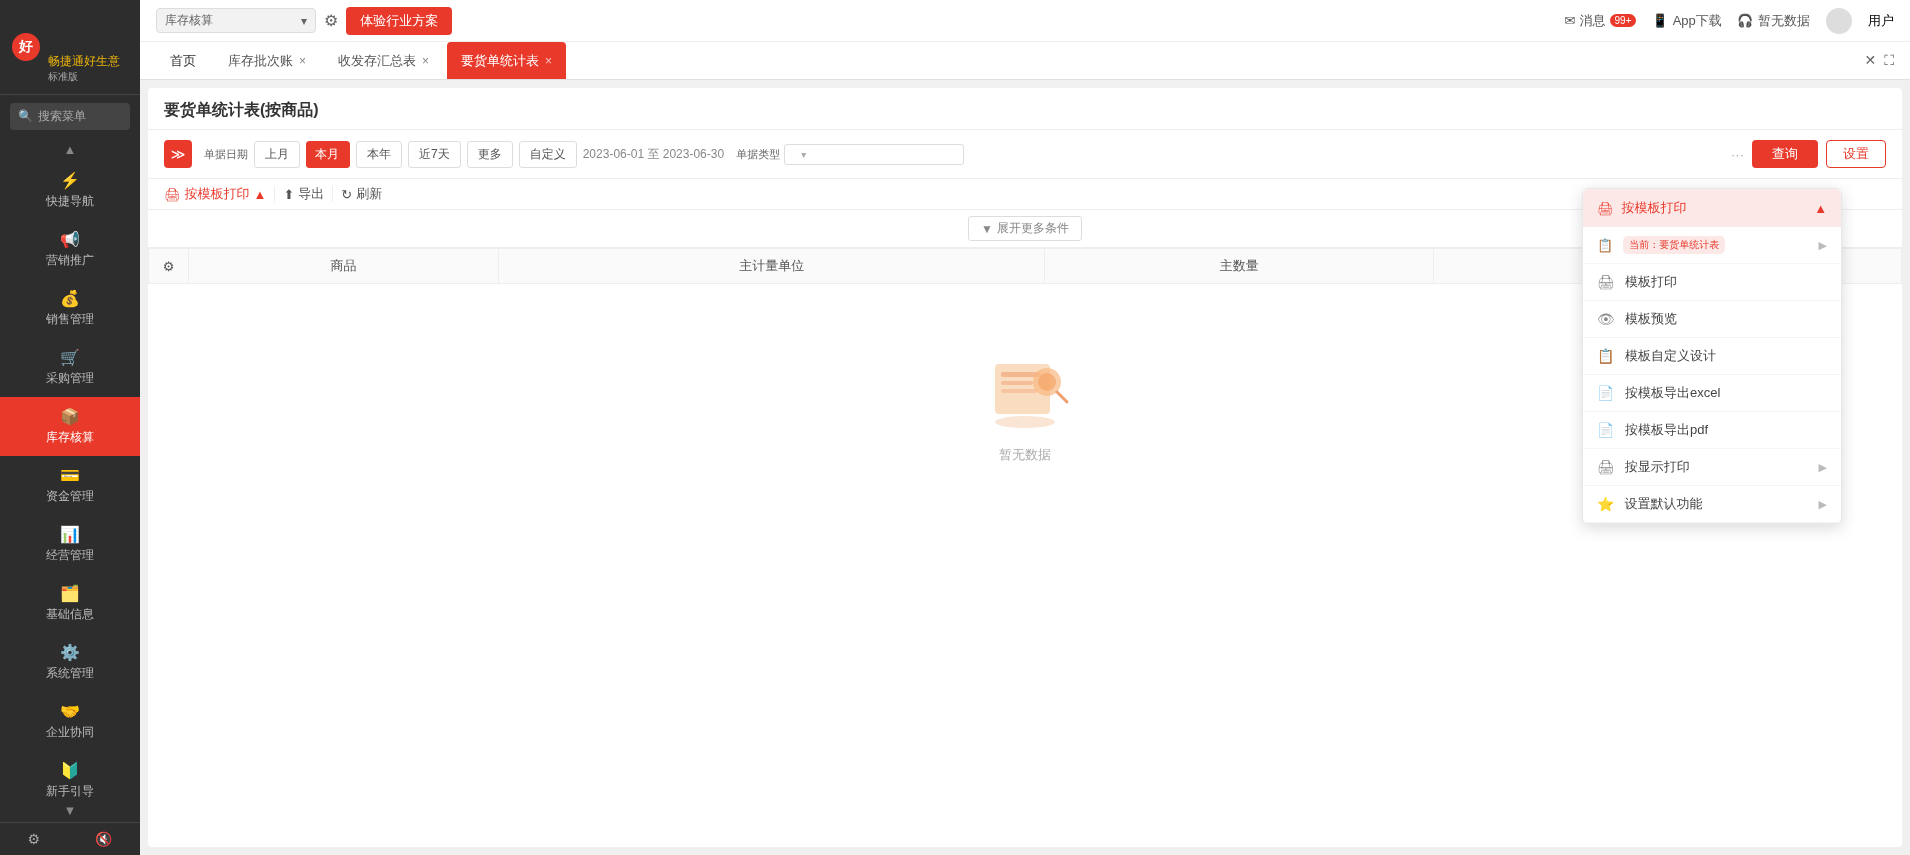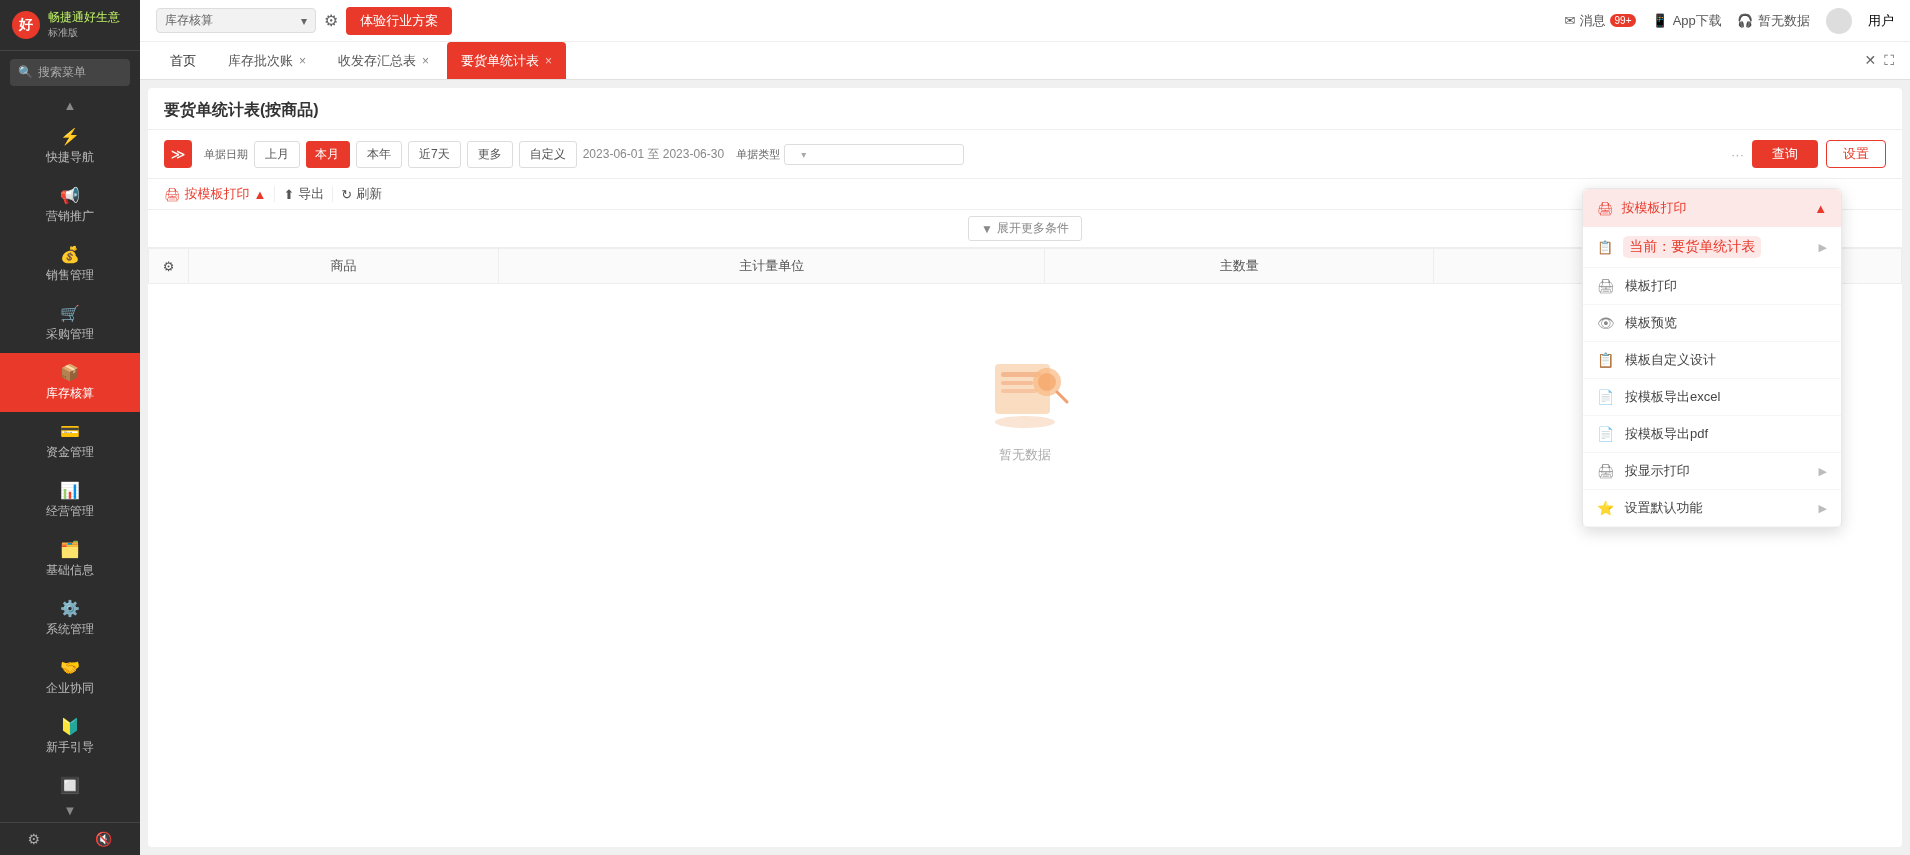--- a/index.html
+++ b/index.html
@@ -27,21 +27,21 @@
       height: 28px;
       background: #e8392a;
       border-radius: 50%;
       display: flex;
       align-items: center;
       justify-content: center;
       color: white;
       font-size: 14px;
       font-weight: bold;
     }
-    .logo-text { font-size: 12px; color: #bef264; line-height: 1.3; }
+    .logo-text { font-size: 12px; color: #eab308; line-height: 1.3; margin-top: 44px; }
     .logo-badge { font-size: 10px; color: #aaa; }
 
     .sidebar-search {
       margin: 8px 10px;
       background: #444;
       border-radius: 4px;
       display: flex;
       align-items: center;
       padding: 5px 8px;
       gap: 5px;
@@ -419,21 +419,21 @@
       cursor: pointer;
       border-bottom: 1px solid #f5f5f5;
     }
     .dropdown-sub-left { display: flex; align-items: center; gap: 10px; }
     .sub-arrow { color: #bbb; font-size: 11px; }
 
     .current-badge {
       background: #fde8e8;
       border-radius: 5px;
       padding: 2px 6px;
-      font-size: 14px;
+      font-size: 10px;
       color: #e8392a;
       display: flex;
       align-items: center;
       gap: 4px;
     }
   </style>
 </head>
 <body>
 
 <div class="sidebar">

